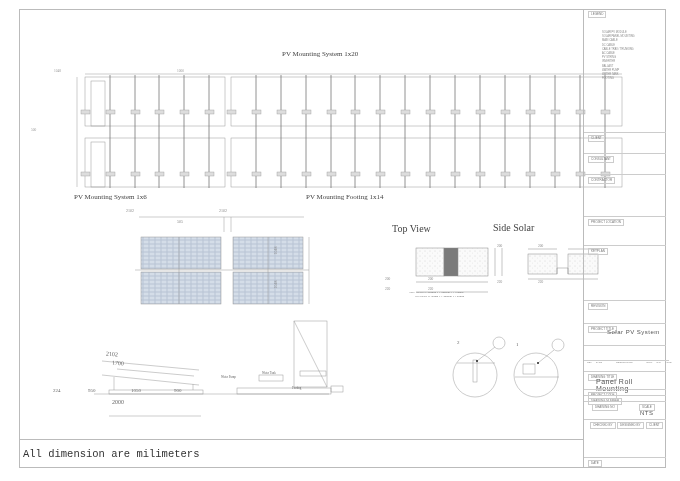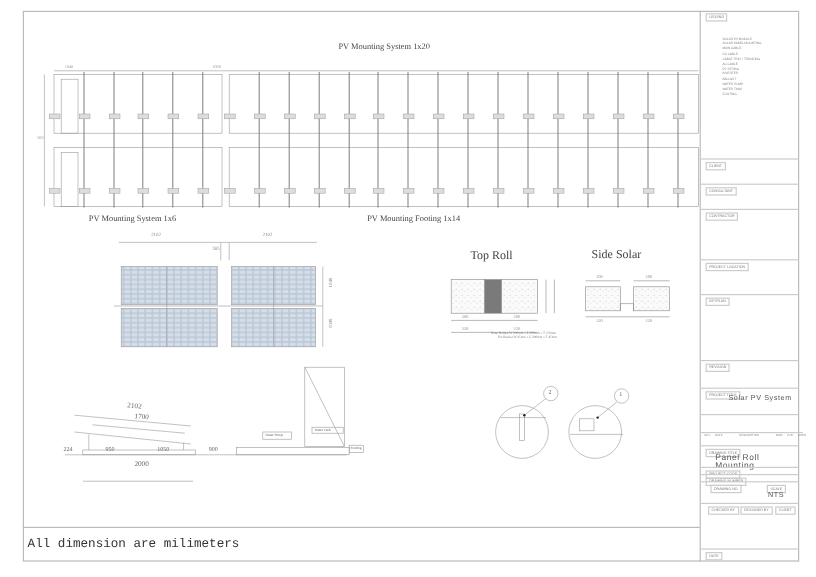--- a/index.html
+++ b/index.html
@@ -1,18 +1,18 @@
 <!DOCTYPE html>
 <html><head>
 <meta charset="utf-8">
 <style>
   html,body{margin:0;padding:0;background:#fff;}
   body{width:680px;height:481px;position:relative;overflow:hidden;font-family:"Liberation Serif",serif;color:#444;}
   .sheet{position:absolute;left:19px;top:9px;width:647px;height:459px;border:1px solid #bbb;box-sizing:border-box;}
-  .drawing{position:absolute;left:19px;top:5px;width:564px;height:430px;}
+  .drawing{position:absolute;left:19px;top:20px;width:564px;height:430px;padding-left:40px;}
   .footer-note{position:absolute;left:19px;top:439px;width:564px;height:29px;border-top:1px solid #bbb;box-sizing:border-box;}
   .footer-note span{position:absolute;left:4px;top:8px;font-family:Liberation Mono, monospace;font-size:10.5px;color:#333;}
   .title-block{position:absolute;left:583px;top:9px;width:83px;height:459px;border-left:1px solid #bbb;box-sizing:border-box;}
   .tb-cell{position:absolute;left:0;width:100%;border-top:1px solid #ccc;box-sizing:border-box;}
   .tb-lbl{position:absolute;left:4px;top:2px;font-family:"Liberation Sans",sans-serif;font-size:3px;color:#777;border:1px solid #ccc;padding:0 2px;line-height:5px;}
   .tb-big{position:absolute;font-family:"Liberation Sans",sans-serif;color:#555;letter-spacing:0.5px;}
   .lbl{position:absolute;font-family:"Liberation Serif",serif;color:#444;white-space:nowrap;}
 </style>
 </head>
 <body>
@@ -195,21 +195,21 @@
   <div class="lbl" style="left:35px;top:49px;font-size:3.5px;color:#999;">1048</div>
   <div class="lbl" style="left:158px;top:49px;font-size:3.5px;color:#999;">1000</div>
   <div class="lbl" style="left:12px;top:108px;font-size:3.5px;color:#999;">500</div>
 
   <div class="lbl" style="left:107px;top:188px;font-size:4px;color:#888;">2102</div>
   <div class="lbl" style="left:200px;top:188px;font-size:4px;color:#888;">2102</div>
   <div class="lbl" style="left:158px;top:199px;font-size:4px;color:#888;">505</div>
   <div class="lbl" style="left:252px;top:228px;font-size:4px;color:#888;transform:rotate(-90deg);">1048</div>
   <div class="lbl" style="left:252px;top:262px;font-size:4px;color:#888;transform:rotate(-90deg);">1048</div>
 
-  <div class="lbl" style="left:373px;top:203px;font-size:10px;">Top Roll</div>
+  <div class="lbl" style="left:373px;top:203px;font-size:10px;">Top View</div>
   <div class="lbl" style="left:474px;top:202px;font-size:10px;">Side Solar</div>
   <div class="lbl" style="left:366px;top:257px;font-size:3.5px;color:#888;">200</div>
   <div class="lbl" style="left:409px;top:257px;font-size:3.5px;color:#888;">200</div>
   <div class="lbl" style="left:366px;top:267px;font-size:3.5px;color:#888;">220</div>
   <div class="lbl" style="left:409px;top:267px;font-size:3.5px;color:#888;">220</div>
   <div class="lbl" style="left:478px;top:224px;font-size:3.5px;color:#888;">200</div>
   <div class="lbl" style="left:519px;top:224px;font-size:3.5px;color:#888;">200</div>
   <div class="lbl" style="left:478px;top:260px;font-size:3.5px;color:#888;">220</div>
   <div class="lbl" style="left:519px;top:260px;font-size:3.5px;color:#888;">220</div>
   <div class="lbl" style="left:390px;top:271px;font-size:2.8px;color:#777;">Note: Ballast W 200mm x L 200mm x T 150mm</div>

